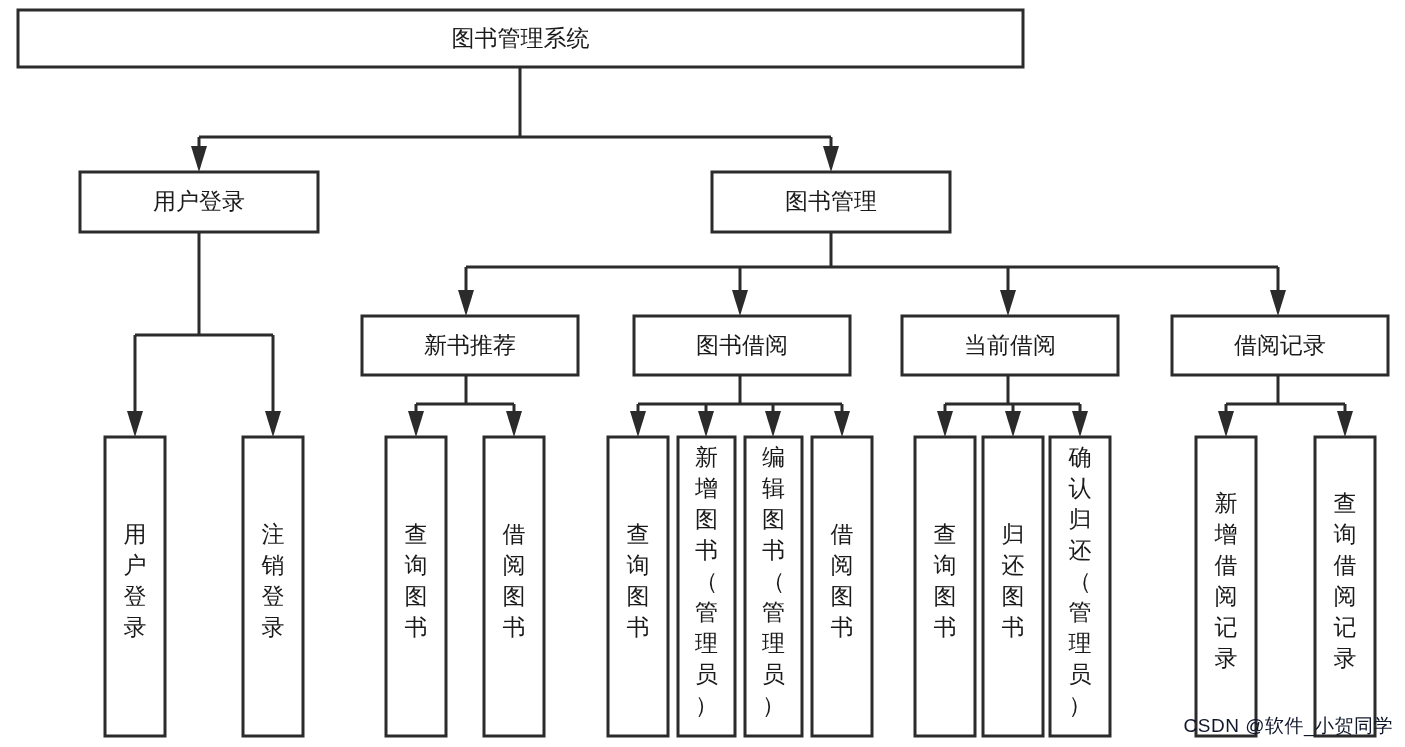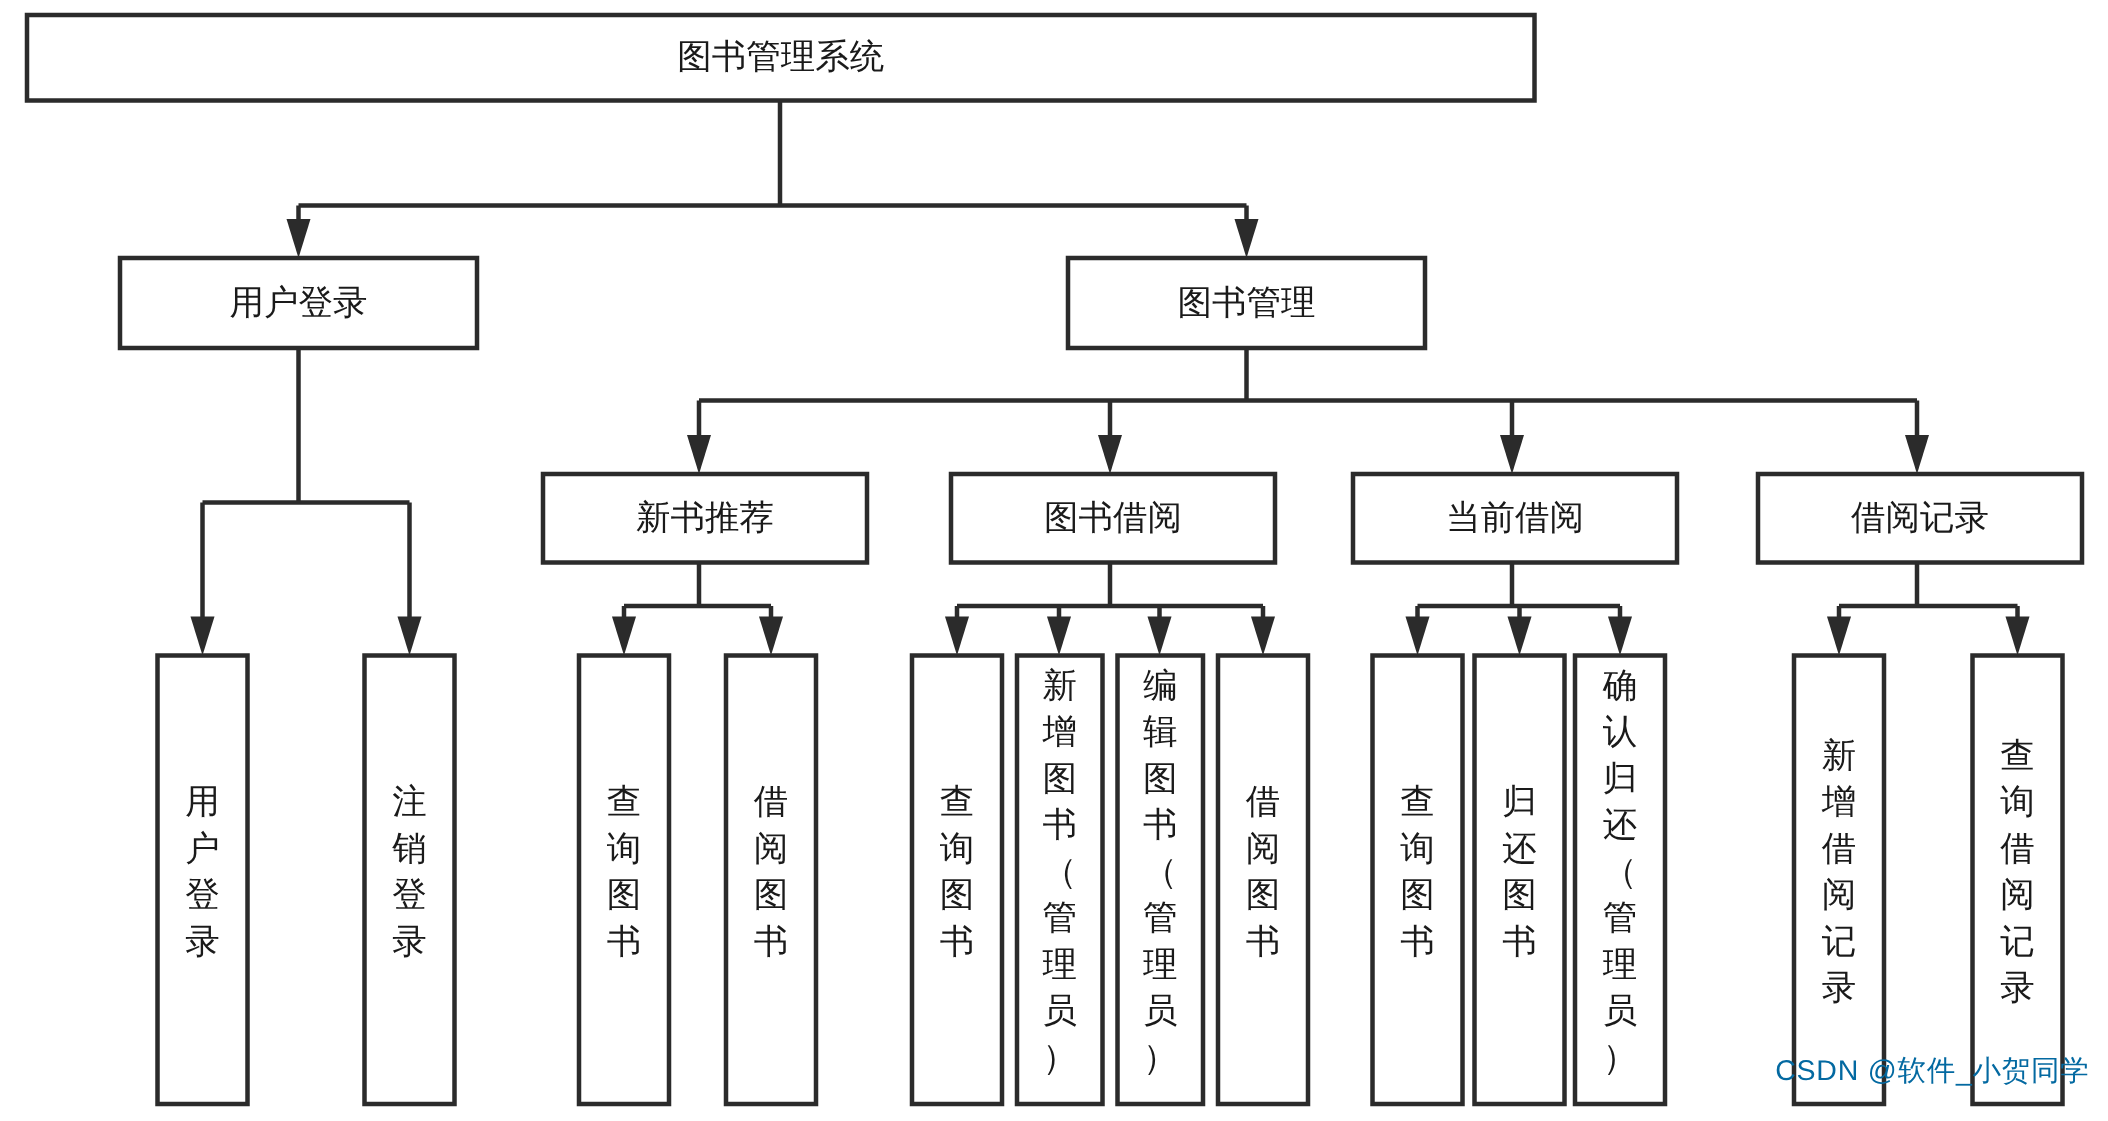--- a/index.html
+++ b/index.html
@@ -52,24 +52,24 @@
   }
   .node-label-vertical {
     font-family: "Liberation Sans", "DejaVu Sans", sans-serif;
     fill: #1a1a1a;
     font-size: 23px;
     text-anchor: middle;
   }
   .watermark {
     position: absolute;
     right: 12px;
-    bottom: 20px;
+    bottom: 8px;
     font-family: "Liberation Sans", "DejaVu Sans", sans-serif;
     font-size: 19px;
-    color: #0369a1;
+    color: #0f172a;
     letter-spacing: 0.5px;
     white-space: nowrap;
     user-select: none;
   }
 </style>
 </head>
 <body>
 
 <div id="diagram-root">
   <svg class="flow" viewBox="0 0 1405 747">

